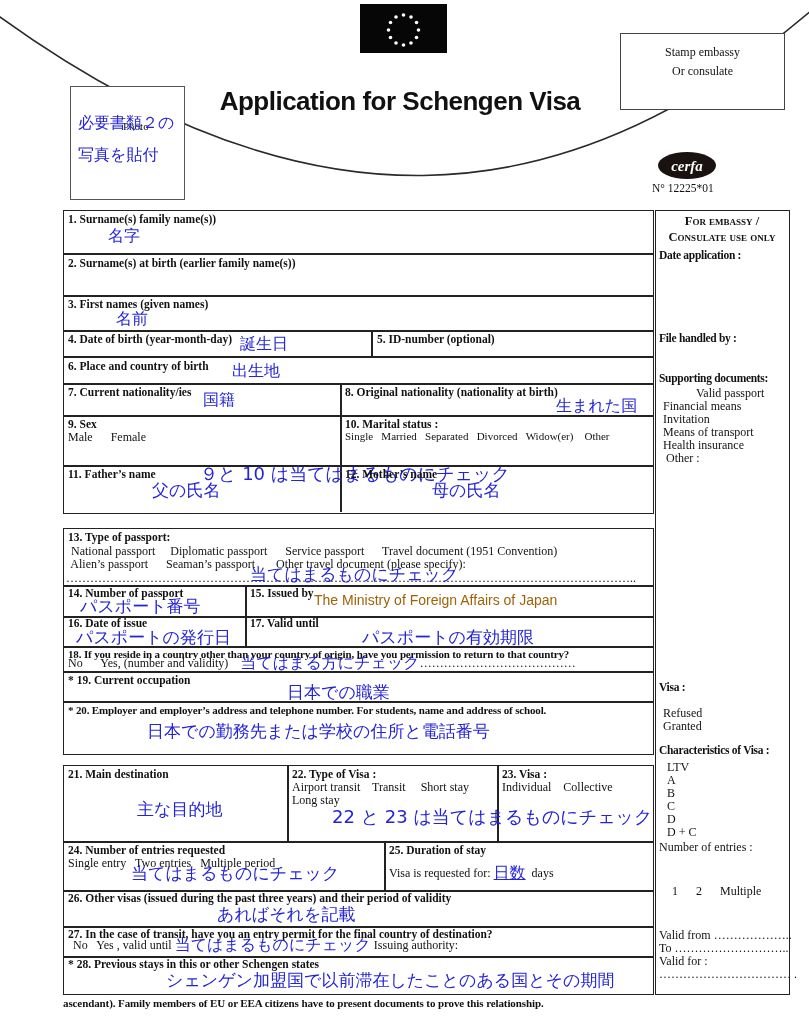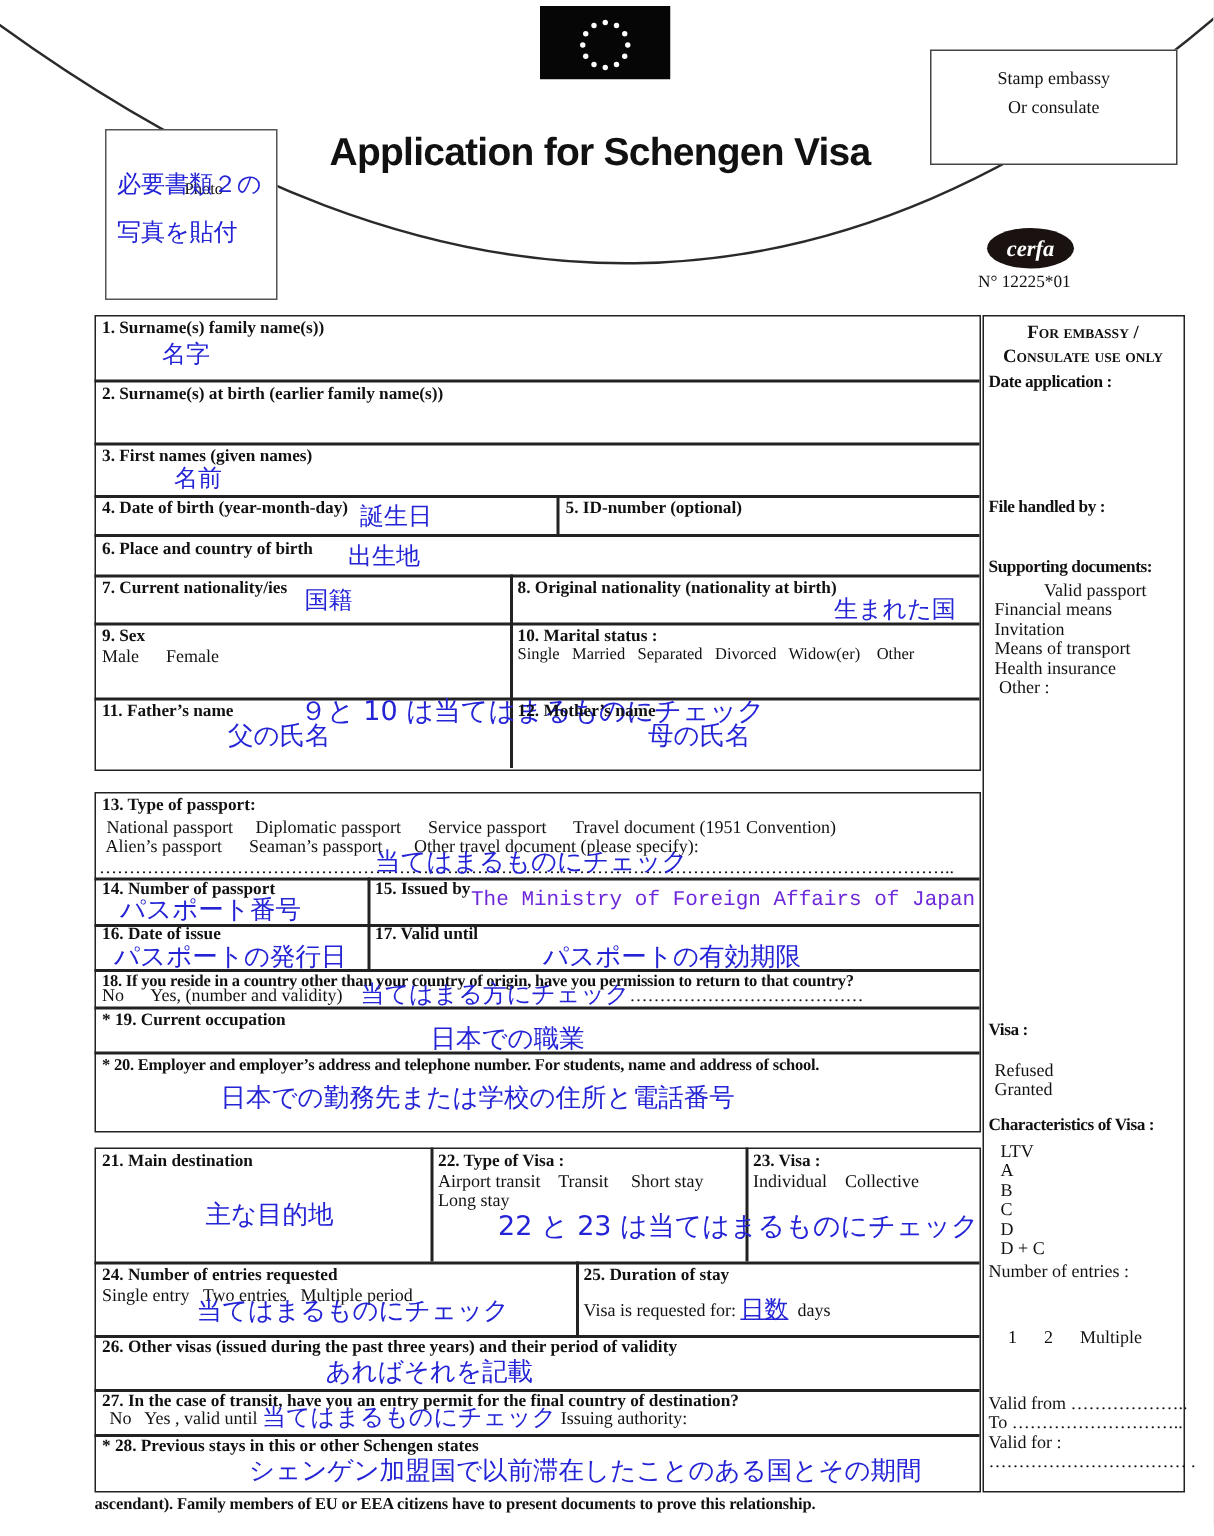--- a/index.html
+++ b/index.html
@@ -7,21 +7,21 @@
         font-family:"Liberation Serif",serif;color:#111;}
   .abs{position:absolute;}
   .lbl{font-weight:bold;font-size:11.5px;white-space:nowrap;}
   .tight{font-size:11px;letter-spacing:-0.15px;}
   .opt{font-size:12px;white-space:pre;}
   .small{font-size:11px;}
   .jp{color:#2424d6;font-family:"DejaVu Sans","Liberation Sans",sans-serif;
       font-size:16px;white-space:nowrap;}
   .jp.big{font-size:18px;}
   .jp.mid{font-size:17px;}
-  .mono{font-family:Liberation Mono, monospace;color:#6d28d9;font-size:14px;white-space:nowrap;}
+  .mono{font-family:Liberation Sans, sans-serif;color:#a16207;font-size:14px;white-space:nowrap;}
   .hline{background:#222;height:1.5px;}
   .vline{background:#222;width:1.5px;}
   .block{border:1.6px solid #222;background:transparent;}
   .rowline{display:flex;align-items:center;white-space:pre;}
   .dots{overflow:hidden;white-space:nowrap;font-size:12px;}
   .sb-head{font-weight:bold;font-variant:small-caps;font-size:12.5px;text-align:center;line-height:1.25;}
   .sb-lbl{font-weight:bold;font-size:11.5px;letter-spacing:-0.3px;white-space:nowrap;}
   .sb-item{font-size:12px;white-space:pre;}
   .title{font-family:"Liberation Sans",sans-serif;font-weight:bold;font-size:26px;
          letter-spacing:-0.5px;text-align:center;white-space:nowrap;}

